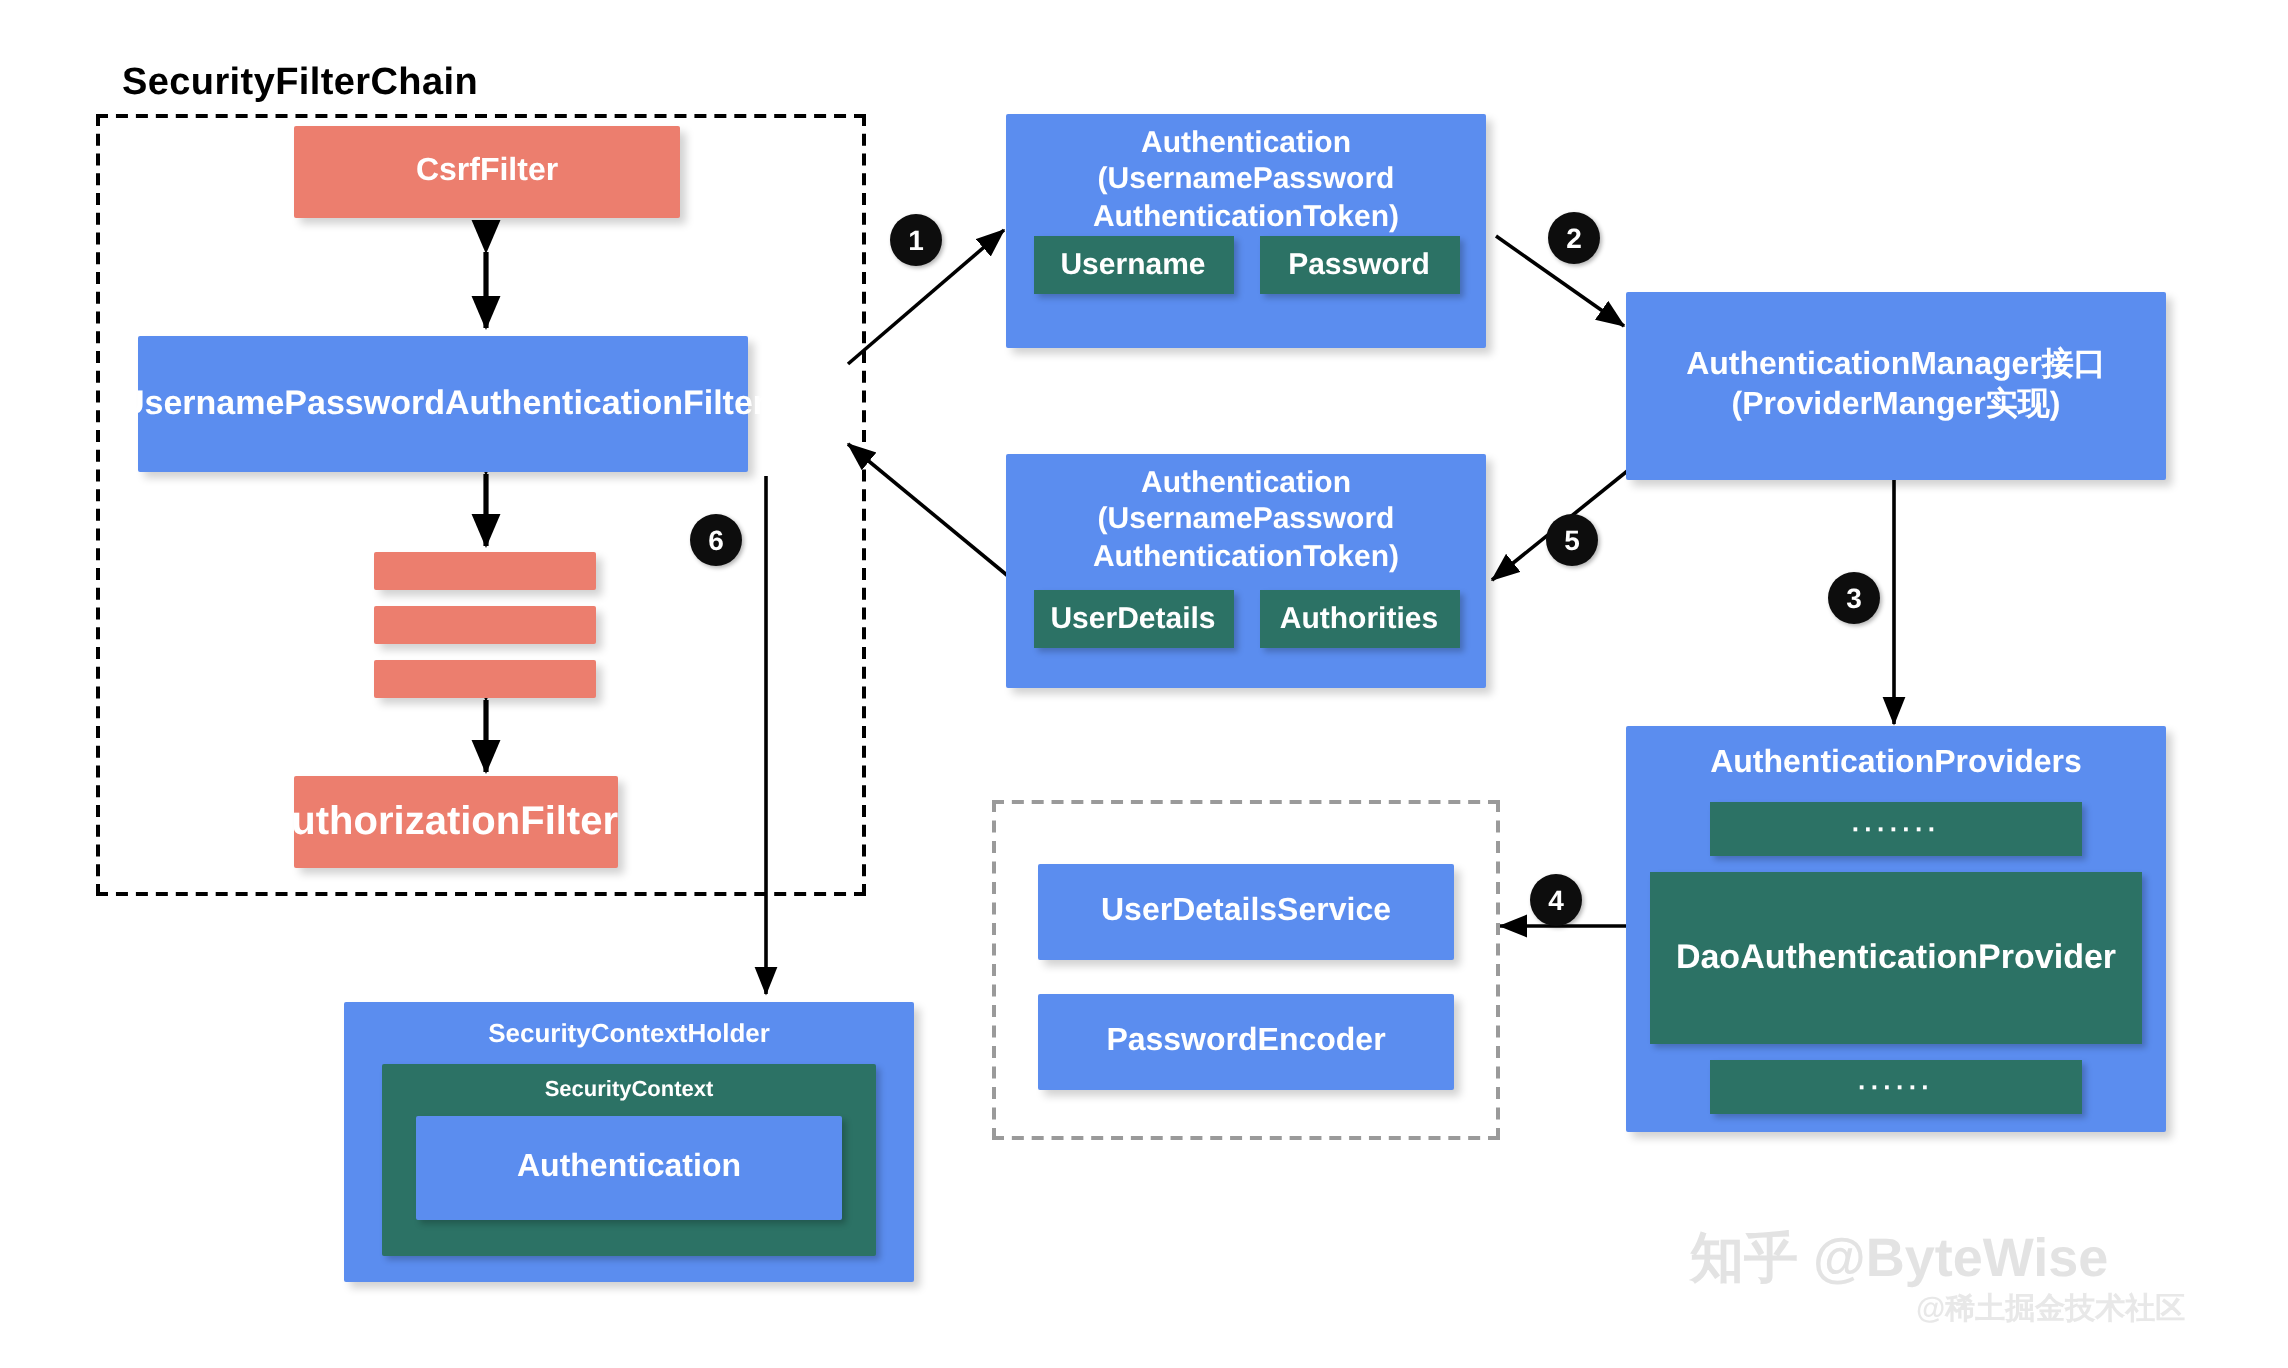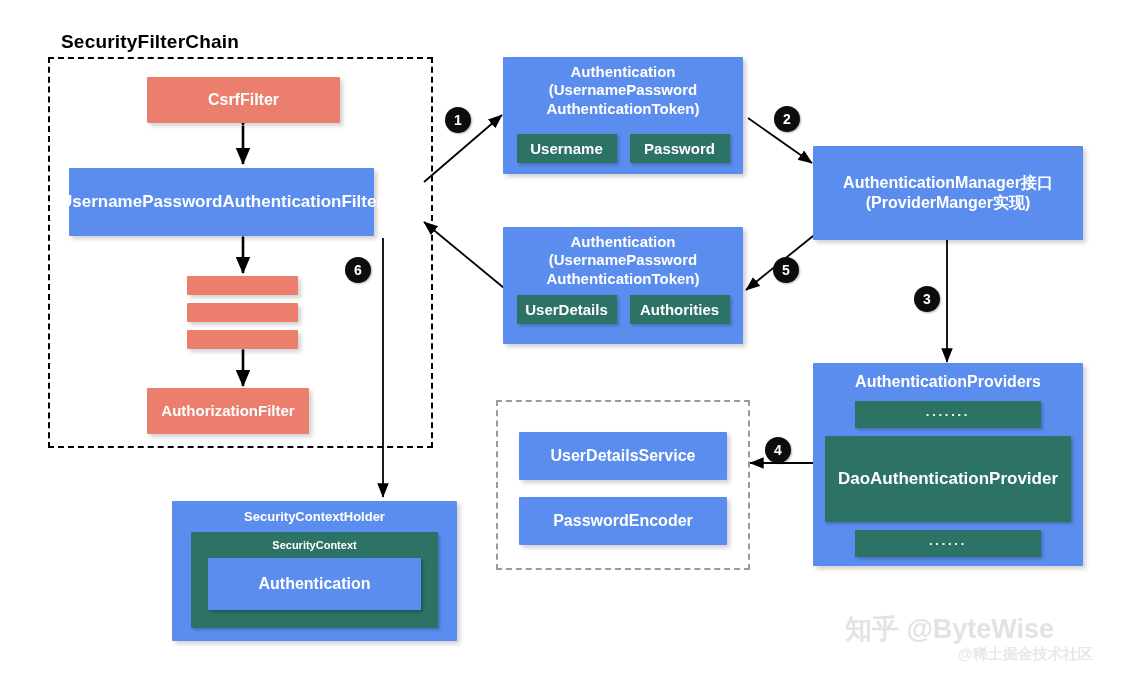--- a/index.html
+++ b/index.html
@@ -138,49 +138,49 @@
 
     <path d="M504,288 L424,222" stroke="#000" stroke-width="1.8" fill="none" marker-end="url(#ah)"></path>
 
     <path d="M383,238 L383,497" stroke="#000" stroke-width="1.8" fill="none" marker-end="url(#ah)"></path>
   </svg>
 
   <div class="abs chain-title" style="left:61px;top:31px;">SecurityFilterChain</div>
 
   <div class="abs dashed" style="left:48px;top:57px;width:385px;height:391px;"></div>
 
-  <div class="abs box red" style="left:147px;top:77px;width:193px;height:46px;font-size:16px;border-radius:1px;">
+  <div class="abs box red" style="left:147px;top:63px;width:193px;height:46px;font-size:16px;border-radius:1px;">
     <span>CsrfFilter</span>
   </div>
 
   <div class="abs box blue" style="left:69px;top:168px;width:305px;height:68px;font-size:17px;border-radius:1px;">
     <span>UsernamePasswordAuthenticationFilter</span>
   </div>
 
   <div class="abs box red" style="left:187px;top:276px;width:111px;height:19px;border-radius:1px;">
     <span></span>
   </div>
   <div class="abs box red" style="left:187px;top:303px;width:111px;height:19px;border-radius:1px;">
     <span></span>
   </div>
   <div class="abs box red" style="left:187px;top:330px;width:111px;height:19px;border-radius:1px;">
     <span></span>
   </div>
 
-  <div class="abs box red" style="left:147px;top:388px;width:162px;height:46px;font-size:15px;border-radius:1px;">
+  <div class="abs box red" style="left:147px;top:388px;width:162px;height:46px;font-size:20px;border-radius:1px;justify-content:flex-end;">
     <span>AuthorizationFilter</span>
   </div>
 
   <div class="abs card blue" style="left:503px;top:57px;width:240px;height:117px;border-radius:1px;">
     <div class="card-title" style="font-size:15px;padding-top:6px;">
       <div>Authentication</div>
       <div>(UsernamePassword</div>
       <div>AuthenticationToken)</div>
     </div>
-    <div style="display:flex;gap:13px;margin-top:16px;">
+    <div style="display:flex;gap:13px;margin-top:0;">
       <div class="chip teal" style="width:100px;height:29px;font-size:15px;">
         <span>Username</span>
       </div>
       <div class="chip teal" style="width:100px;height:29px;font-size:15px;">
         <span>Password</span>
       </div>
     </div>
   </div>
 
   <div class="abs card blue" style="left:503px;top:227px;width:240px;height:117px;border-radius:1px;">

